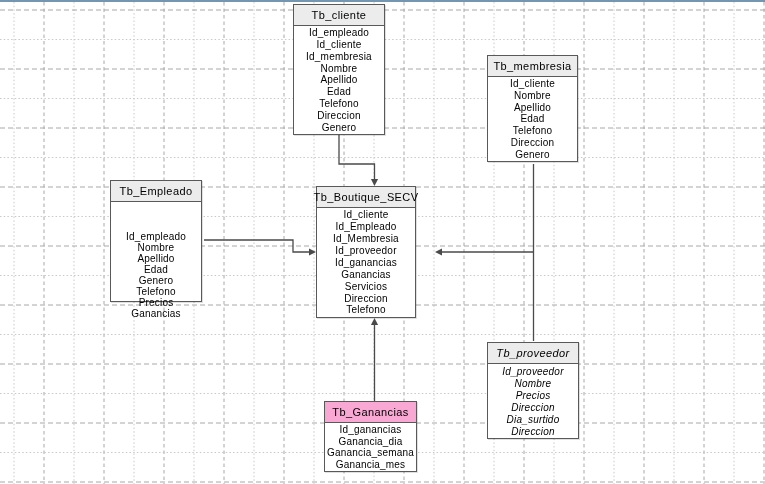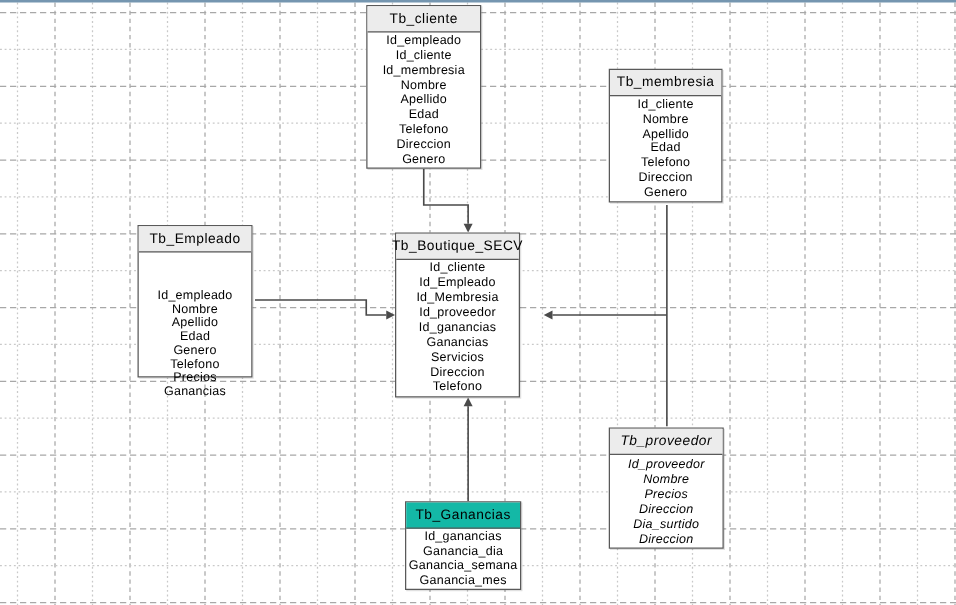--- a/index.html
+++ b/index.html
@@ -152,21 +152,21 @@
         <div class="entity-body">
           <div class="field">Id_proveedor</div>
           <div class="field">Nombre</div>
           <div class="field">Precios</div>
           <div class="field">Direccion</div>
           <div class="field">Dia_surtido</div>
           <div class="field">Direccion</div>
         </div>
       </div>
       <div class="entity" style="left: 324px; top: 401px; width: 93px; height: 71px; border-color: rgb(89, 89, 89); background: rgb(255, 255, 255);">
-        <div class="entity-header" style="background: #14b8a6; border-bottom-color: rgb(89, 89, 89);">Tb_Ganancias</div>
+        <div class="entity-header" style="background: #f9a8d4; border-bottom-color: rgb(89, 89, 89);">Tb_Ganancias</div>
         <div class="entity-body">
           <div class="field">Id_ganancias</div>
           <div class="field">Ganancia_dia</div>
           <div class="field">Ganancia_semana</div>
           <div class="field">Ganancia_mes</div>
         </div>
       </div>
     </div>
 </div>
 

